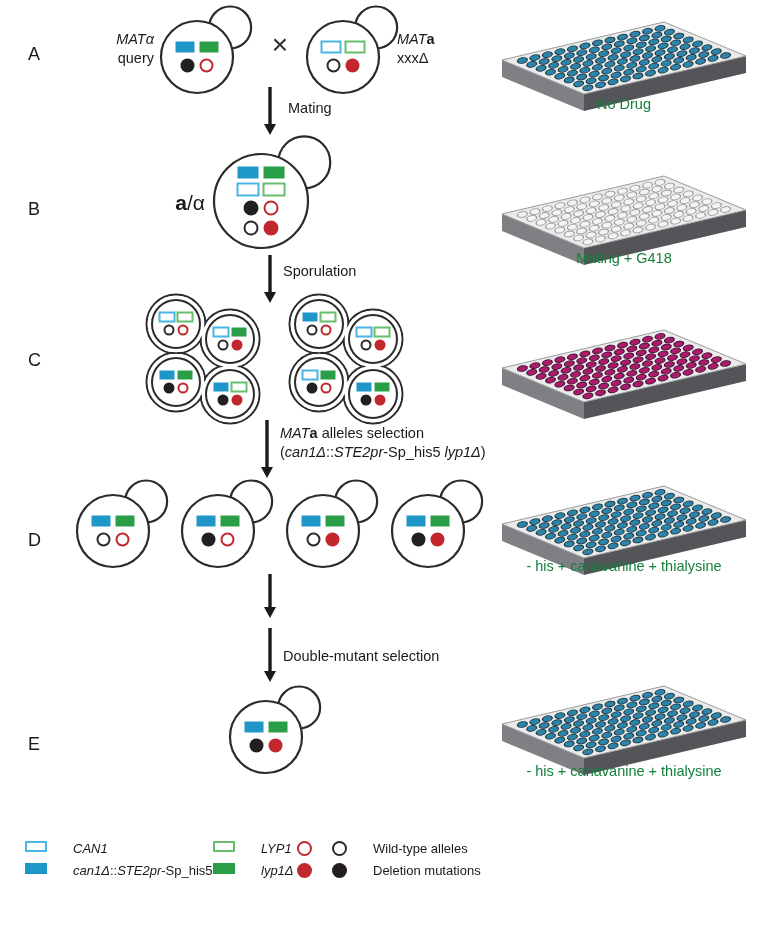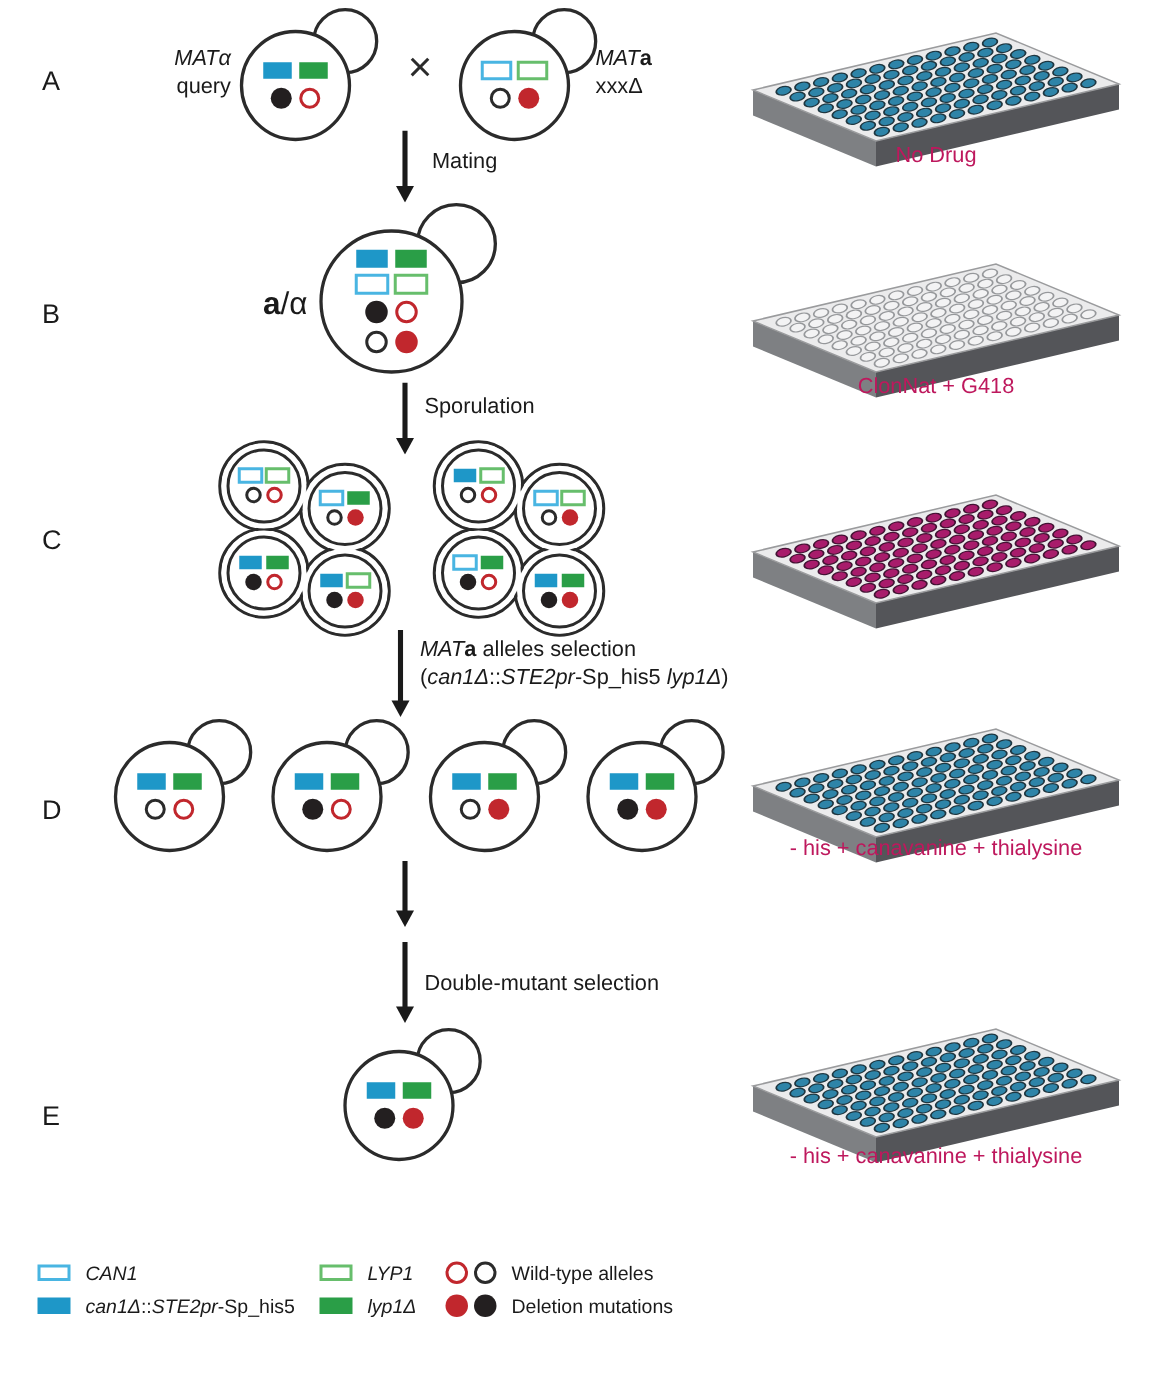--- a/index.html
+++ b/index.html
@@ -4,22 +4,22 @@
 <style>
   html,body{margin:0;padding:0;background:#fff;}
   .stage{
     position:relative;width:768px;height:926px;background:#ffffff;overflow:hidden;
     font-family:"Liberation Sans", sans-serif;color:#1a1a1a;
   }
   .letter{position:absolute;font-size:18px;color:#1a1a1a;letter-spacing:.5px;}
   .lbl{position:absolute;font-size:14.5px;line-height:19px;white-space:nowrap;color:#1a1a1a;}
   .right{text-align:right;}
   .cross{position:absolute;font-size:28px;line-height:28px;color:#2b2b2b;width:28px;text-align:center;}
-  .platelabel{position:absolute;width:256px;text-align:center;font-size:14.5px;line-height:19px;color:#be185d;}
-  .legend-item{position:absolute;display:flex;align-items:center;gap:4px;}
+  .platelabel{position:absolute;width:256px;text-align:center;font-size:14.5px;line-height:19px;color:#15803d;}
+  .legend-item{position:absolute;display:flex;gap:20px;}
   .legend-label{font-size:13px;white-space:nowrap;color:#1a1a1a;margin-left:6px;}
   .sw{display:inline-block;box-sizing:border-box;}
   .sw-rect{width:22px;height:11px;}
   .sw-circle{width:15px;height:15px;border-radius:50%;}
   .cellbox,.tetbox,.platebox,.arrowbox{position:absolute;line-height:0;}
 </style>
 </head>
 <body>
 
 <div class="stage">
@@ -626,21 +626,21 @@
         <ellipse cx="192.1" cy="48.3" rx="5.6" ry="3.2" fill="#96989B" transform="rotate(-12 192.1 48.3)"></ellipse>
         <ellipse cx="192.1" cy="48.3" rx="4.4" ry="2.4" fill="#F3F3F4" transform="rotate(-12 192.1 48.3)"></ellipse>
         <ellipse cx="204.6" cy="45.3" rx="5.6" ry="3.2" fill="#96989B" transform="rotate(-12 204.6 45.3)"></ellipse>
         <ellipse cx="204.6" cy="45.3" rx="4.4" ry="2.4" fill="#F3F3F4" transform="rotate(-12 204.6 45.3)"></ellipse>
         <ellipse cx="217.1" cy="42.4" rx="5.6" ry="3.2" fill="#96989B" transform="rotate(-12 217.1 42.4)"></ellipse>
         <ellipse cx="217.1" cy="42.4" rx="4.4" ry="2.4" fill="#F3F3F4" transform="rotate(-12 217.1 42.4)"></ellipse>
         <ellipse cx="229.6" cy="39.5" rx="5.6" ry="3.2" fill="#96989B" transform="rotate(-12 229.6 39.5)"></ellipse>
         <ellipse cx="229.6" cy="39.5" rx="4.4" ry="2.4" fill="#F3F3F4" transform="rotate(-12 229.6 39.5)"></ellipse>
       </svg></div>
   <div class="platelabel" style="left:496px;top:249px">
-    <div>ClonNat + G418</div>
+    <div>Mating + G418</div>
   </div>
 
   <div class="platebox" style="left:496px;top:324px"><svg width="256" height="100" viewBox="0 0 256 100">
         <polygon points="88.0,78.0 250.0,40.0 250.0,57.0 88.0,95.0" fill="#545559"></polygon>
         <polygon points="6.0,44.0 88.0,78.0 88.0,95.0 6.0,61.0" fill="#7E8083"></polygon>
         <polygon points="6.0,44.0 168.0,6.0 250.0,40.0 88.0,78.0" fill="#EBEBEC" stroke="#9A9B9D" stroke-width="1"></polygon>
         <ellipse cx="26.4" cy="44.5" rx="5.6" ry="3.2" fill="#431434" transform="rotate(-12 26.4 44.5)"></ellipse>
         <ellipse cx="26.4" cy="44.5" rx="4.4" ry="2.4" fill="#A81C6B" transform="rotate(-12 26.4 44.5)"></ellipse>
         <ellipse cx="38.9" cy="41.6" rx="5.6" ry="3.2" fill="#431434" transform="rotate(-12 38.9 41.6)"></ellipse>
         <ellipse cx="38.9" cy="41.6" rx="4.4" ry="2.4" fill="#A81C6B" transform="rotate(-12 38.9 41.6)"></ellipse>

